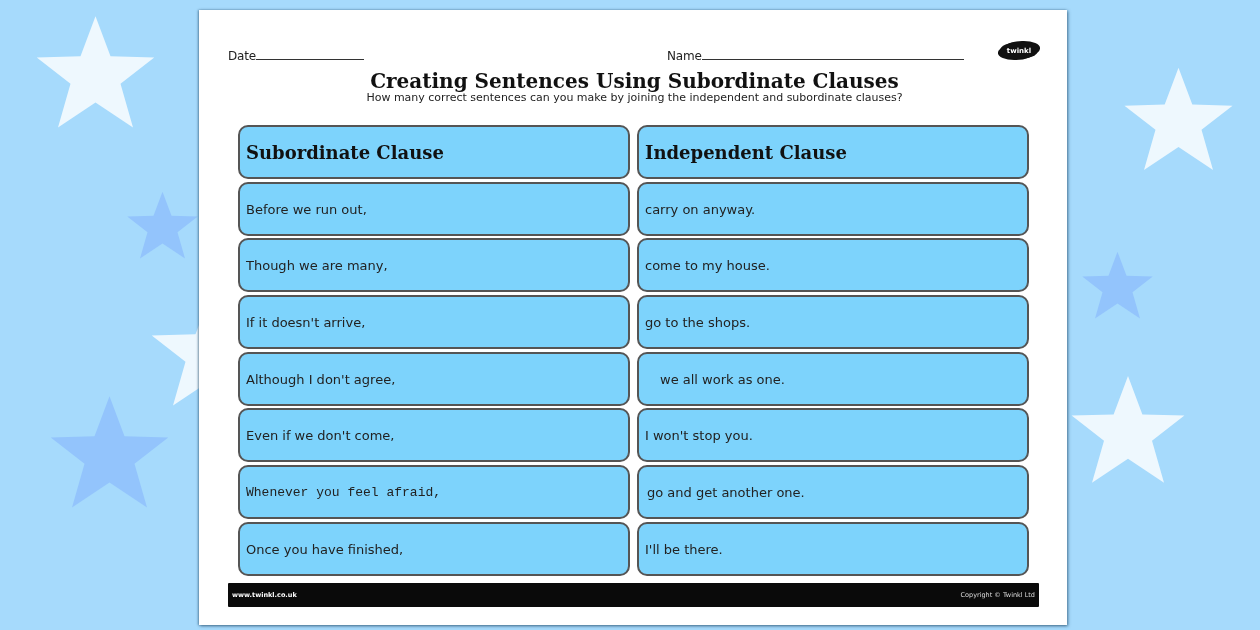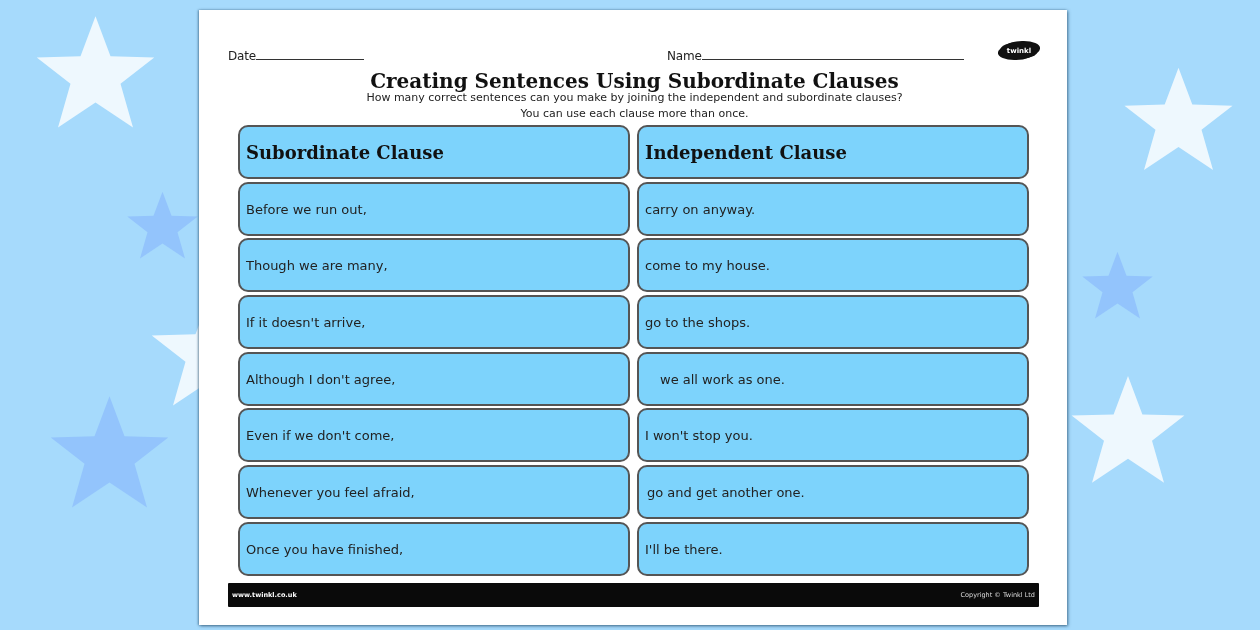--- a/index.html
+++ b/index.html
@@ -167,30 +167,29 @@
     <span>Name</span><span class="meta-line" style="width:262px;"></span>
   </div>
 
   <div class="logo">
     <span>twinkl</span>
   </div>
 
   <div class="title">Creating Sentences Using Subordinate Clauses</div>
 
   <div class="subtitle" style="top:80px;">How many correct sentences can you make by joining the independent and subordinate clauses?</div>
-  <div class="subtitle" style="top:96px;">You can use each clause more than once.</div>
 
   <div class="col" style="left:39px;">
     <div class="cell header" style="top:0px;">Subordinate Clause</div>
     <div class="cell item" style="top:57px;">Before we run out,</div>
     <div class="cell item" style="top:113px;">Though we are many,</div>
     <div class="cell item" style="top:170px;">If it doesn't arrive,</div>
     <div class="cell item" style="top:227px;">Although I don't agree,</div>
     <div class="cell item" style="top:283px;">Even if we don't come,</div>
-    <div class="cell item" style="top:340px;">Whenever you feel afraid,</div>
+    <div class="cell item" style="top:340px;font-family:Liberation Mono, monospace;">Whenever you feel afraid,</div>
     <div class="cell item" style="top:397px;">Once you have finished,</div>
   </div>
 
   <div class="col" style="left:438px;">
     <div class="cell header" style="top:0px;">Independent Clause</div>
     <div class="cell item" style="top:57px;">carry on anyway.</div>
     <div class="cell item" style="top:113px;">come to my house.</div>
     <div class="cell item" style="top:170px;">go to the shops.</div>
     <div class="cell item" style="top:227px;padding-left:21px;">we all work as one.</div>
     <div class="cell item" style="top:283px;">I won't stop you.</div>

